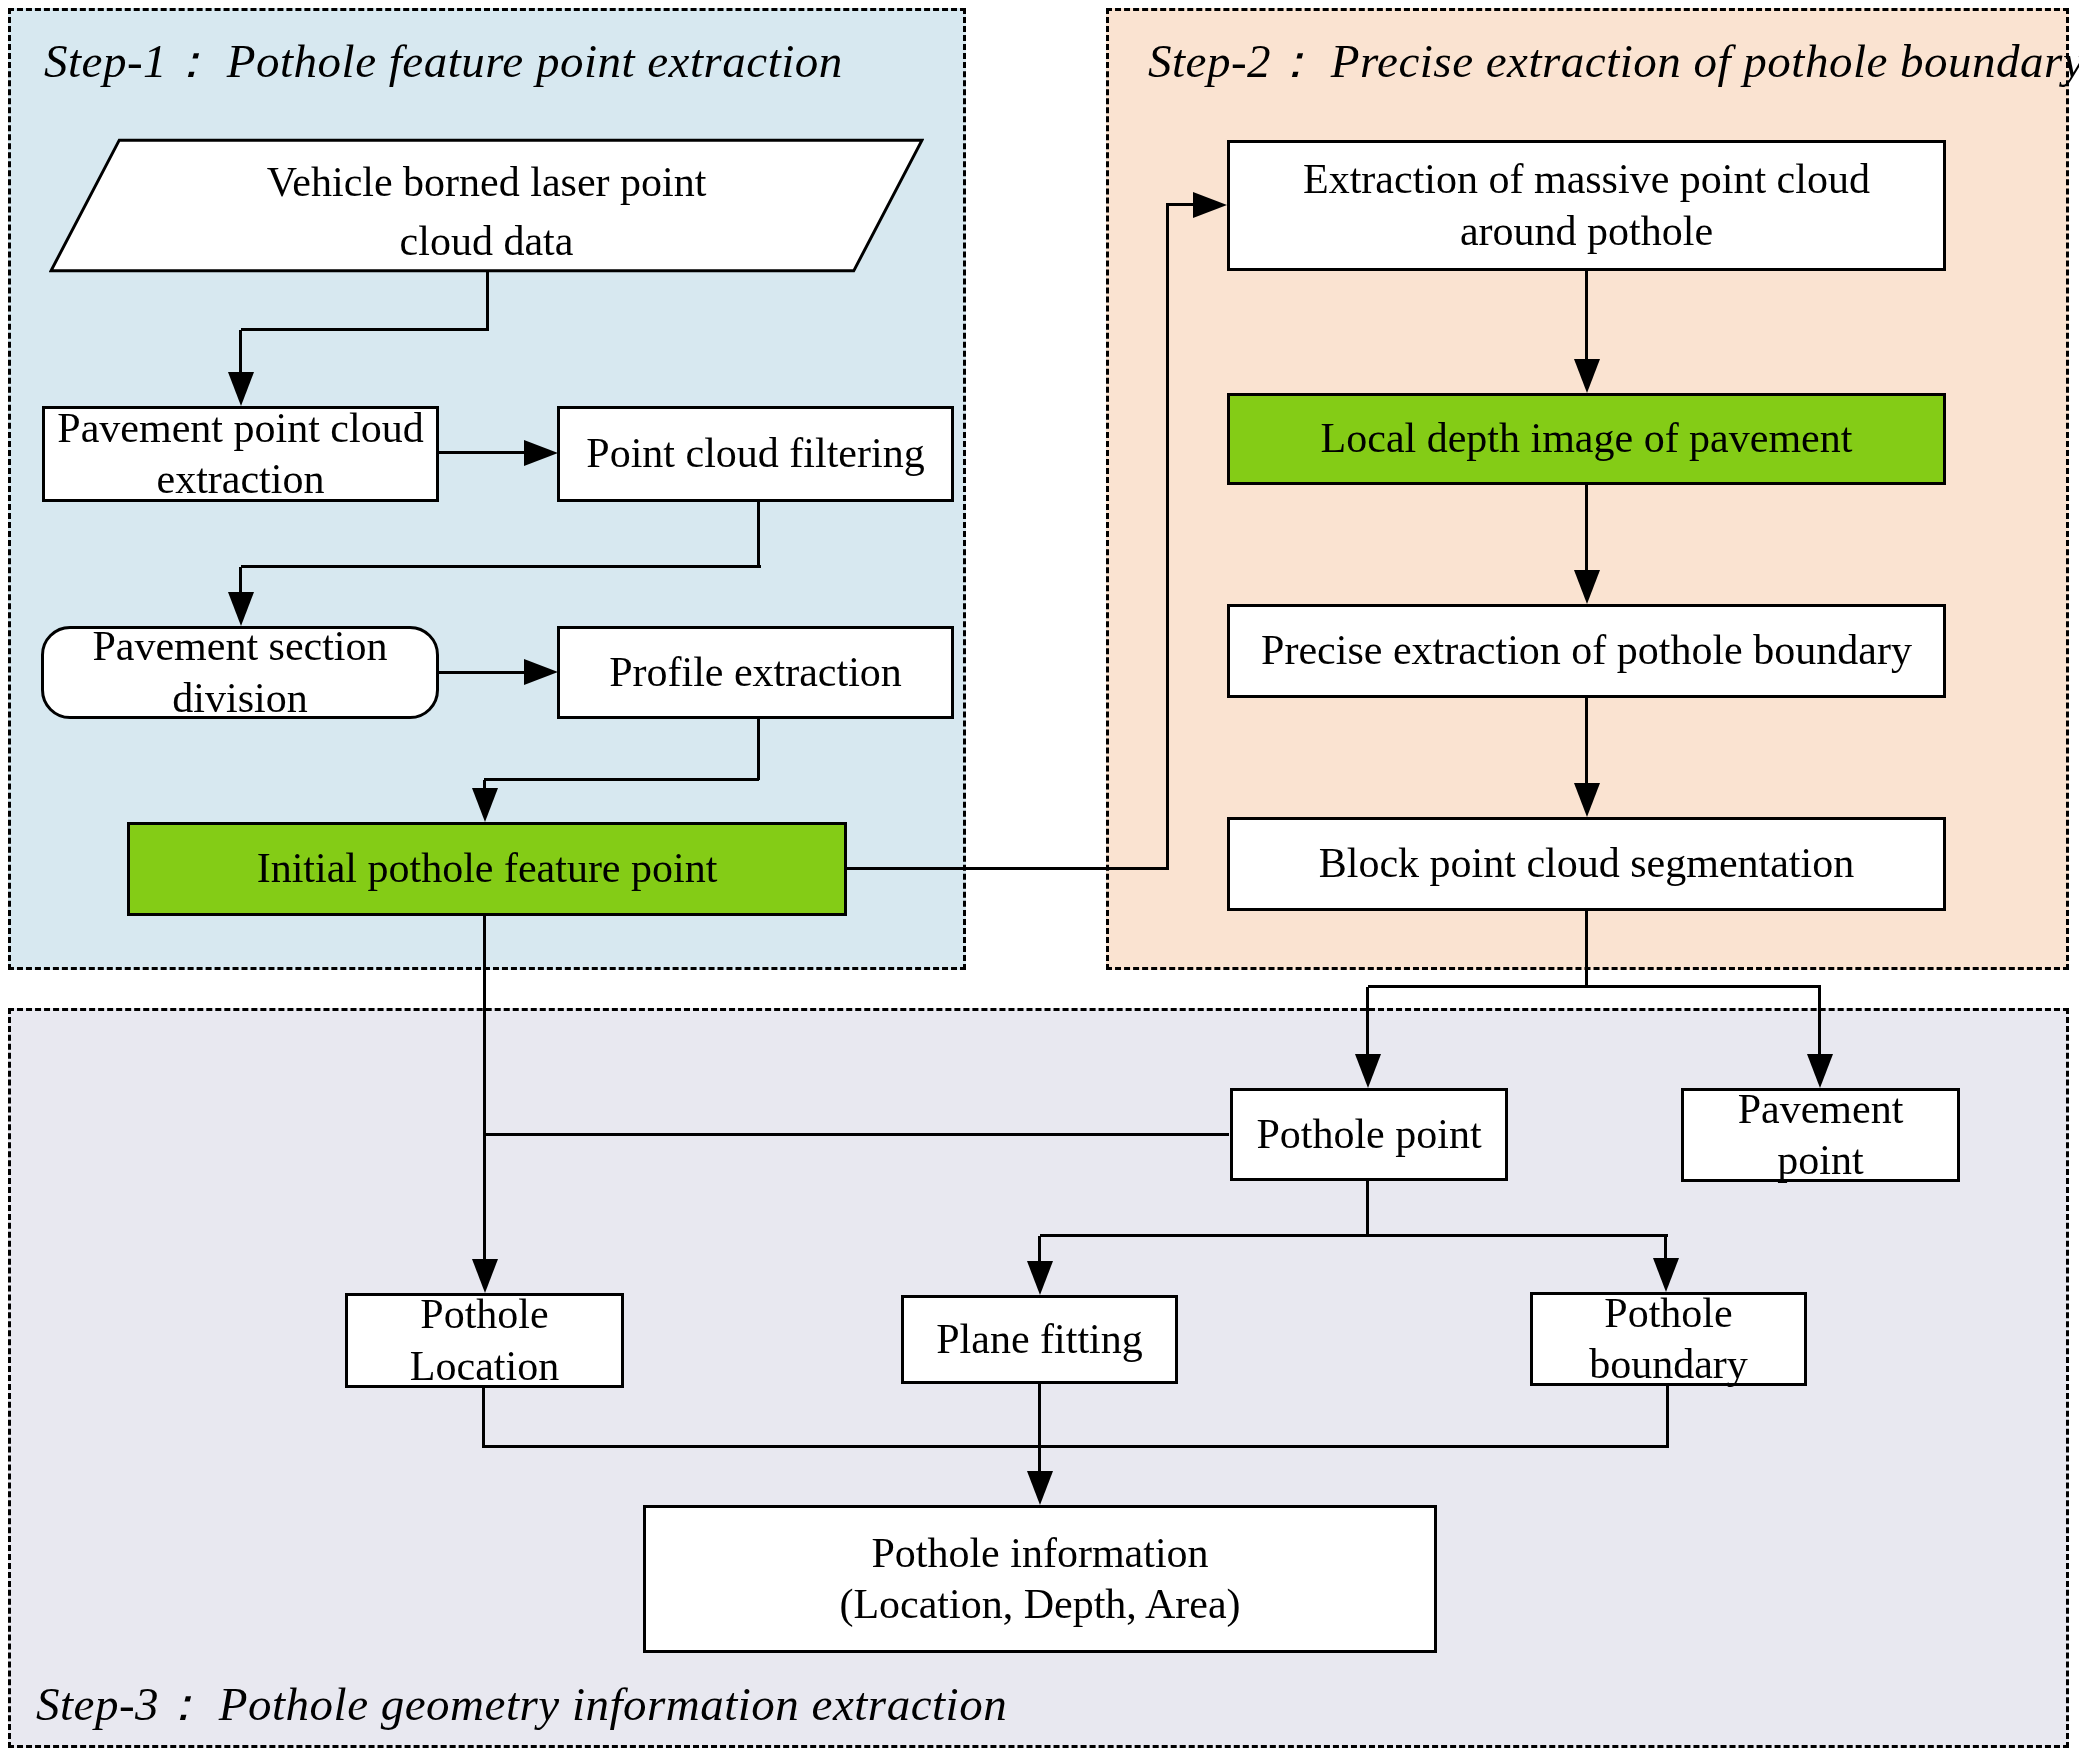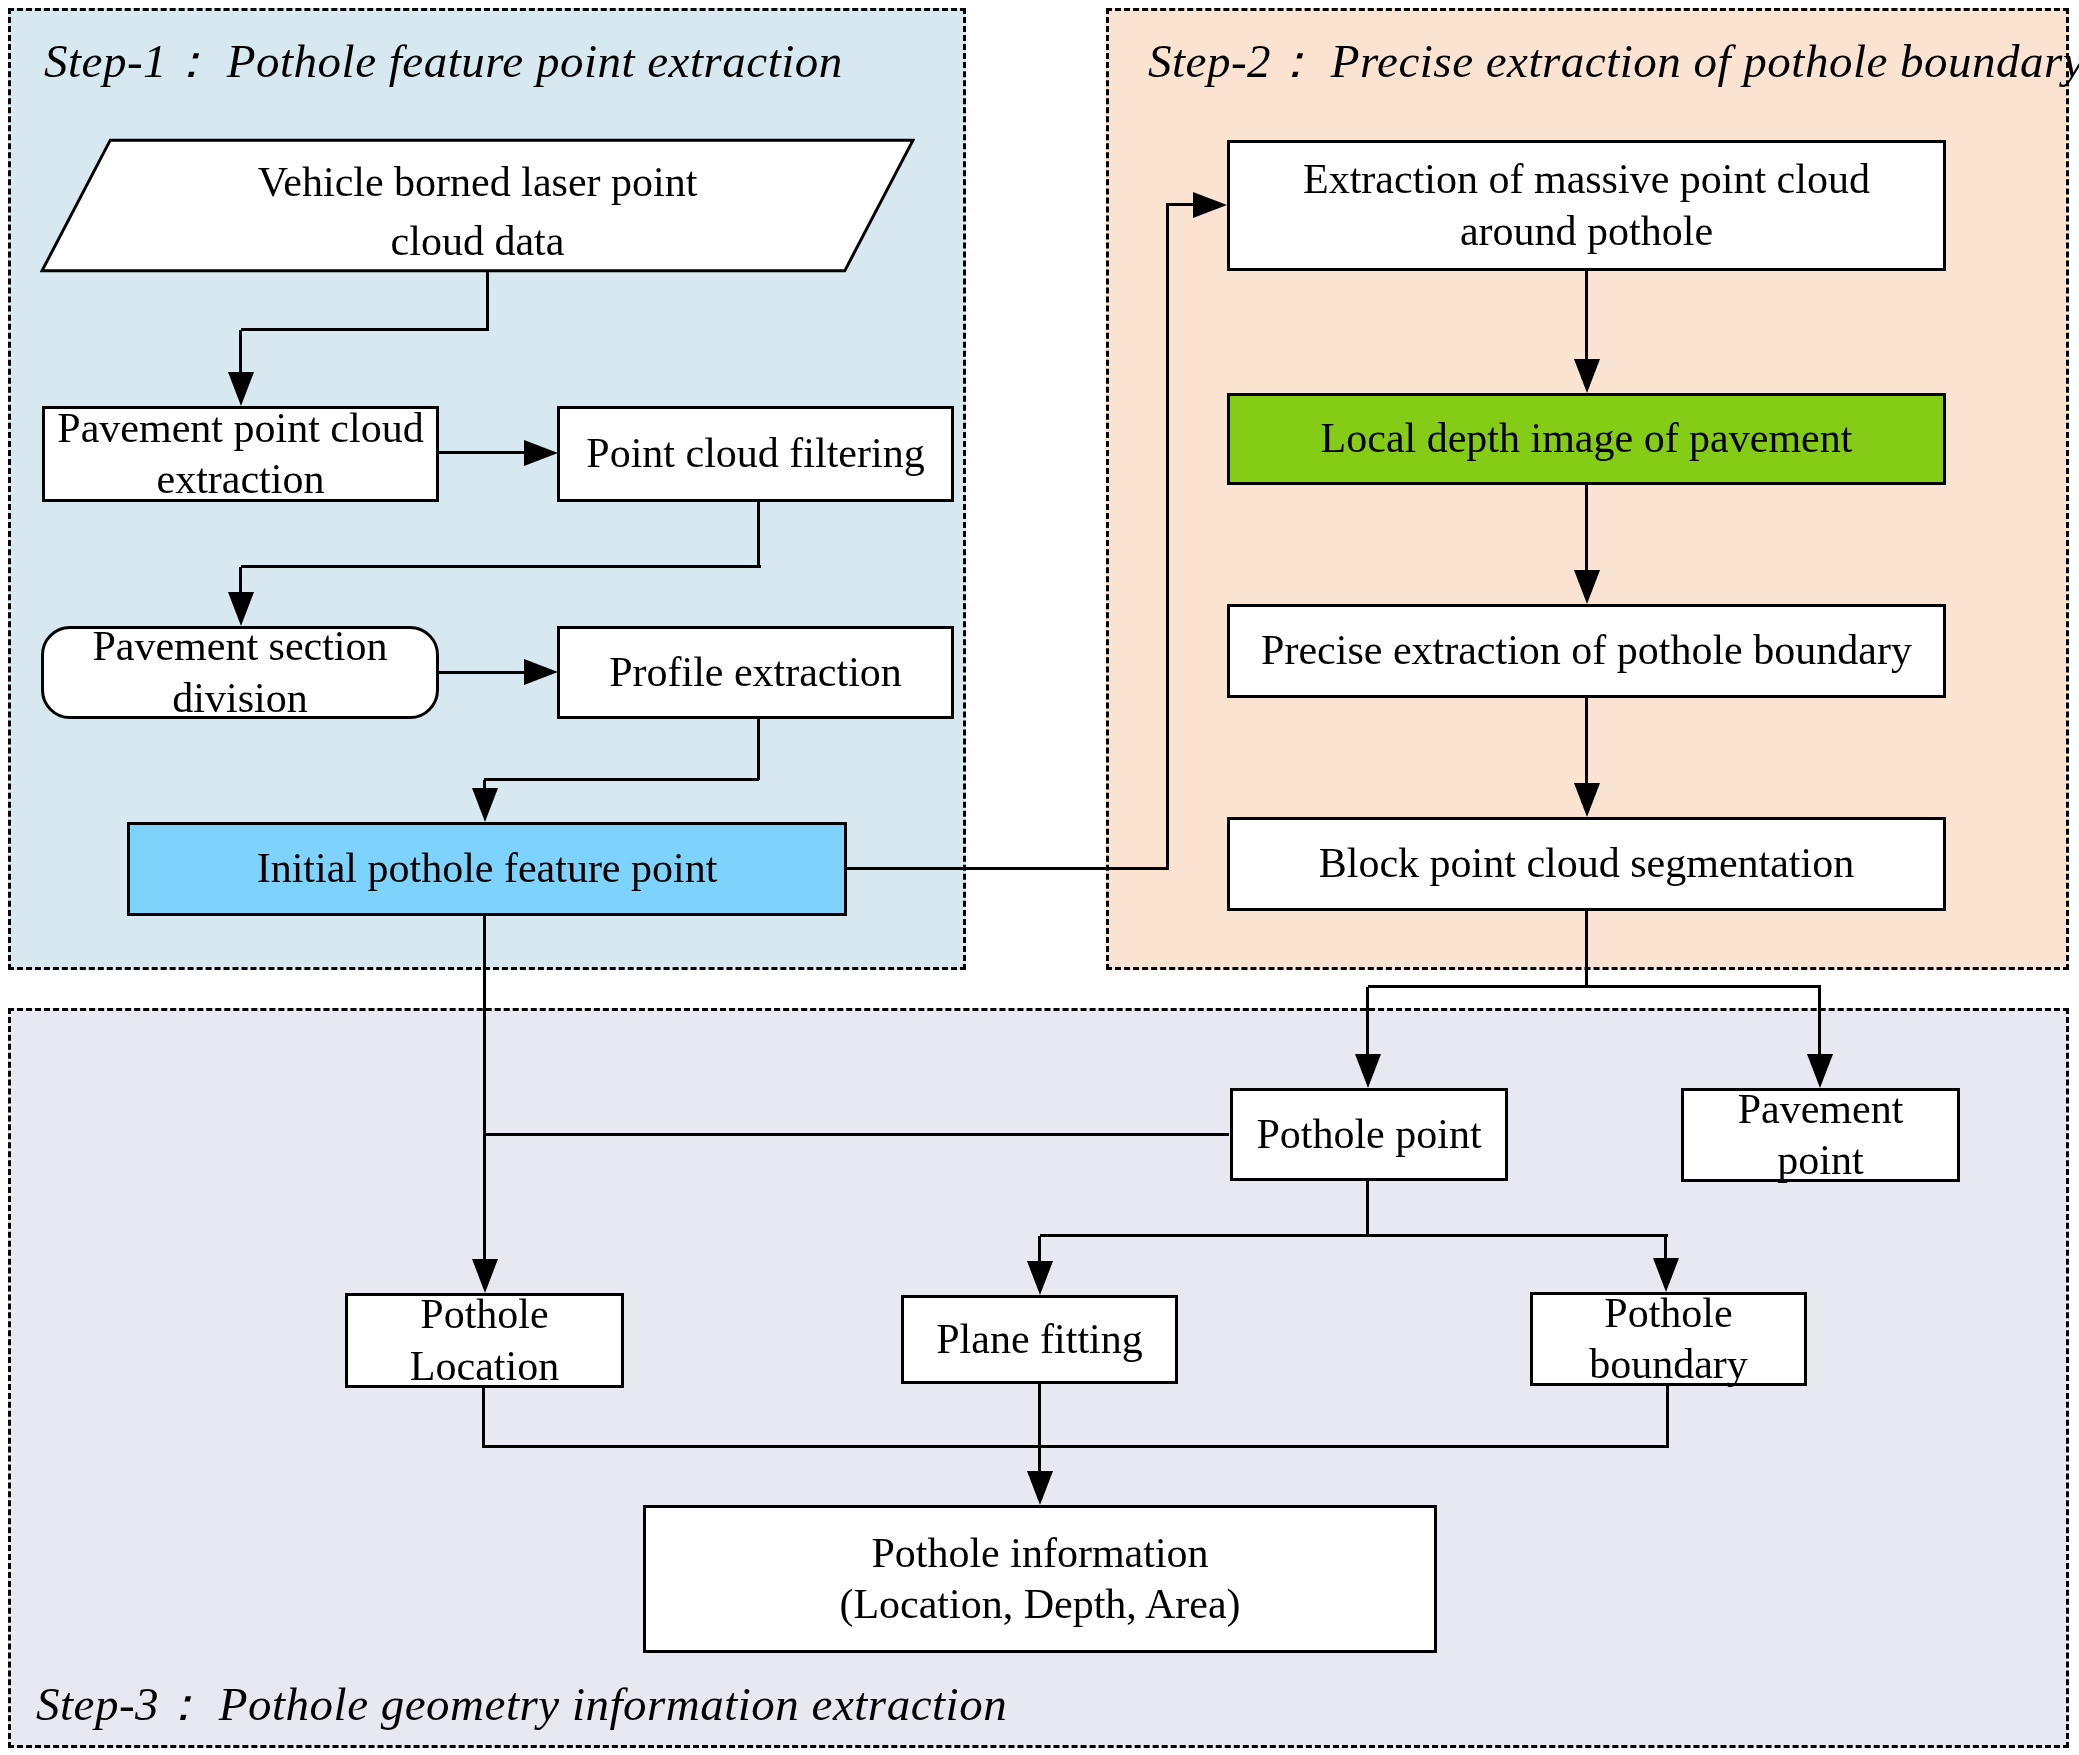--- a/index.html
+++ b/index.html
@@ -66,21 +66,21 @@
 <div id="canvas">
 
   <div class="container" style="left: 8px; top: 8px; width: 958px; height: 962px; background-color: rgb(215, 232, 240);"></div>
   <div class="container" style="left: 1106px; top: 8px; width: 963px; height: 962px; background-color: rgb(250, 227, 209);"></div>
   <div class="container" style="left: 8px; top: 1008px; width: 2061px; height: 740px; background-color: rgb(232, 232, 240);"></div>
 
   <div class="zone-title" style="left:44px;top:30px;">Step-1： Pothole feature point extraction</div>
   <div class="zone-title" style="left:1148px;top:30px;">Step-2： Precise extraction of pothole boundary</div>
   <div class="zone-title" style="left:36px;top:1673px;">Step-3： Pothole geometry information extraction</div>
 
-  <div class="pgram-wrap" style="left:40px;top:138px;width:875px;height:148px;">
+  <div class="pgram-wrap" style="left:49px;top:138px;width:875px;height:148px;">
     <svg width="875" height="135" viewBox="0 0 884 136">
       <polygon points="71,2 882,2 813,134 2,134" fill="#ffffff" stroke="#000000" stroke-width="3"></polygon>
     </svg>
     <div class="pgram-text">
       <div>Vehicle borned laser point</div>
       <div>cloud data</div>
     </div>
   </div>
 
   <div class="node" style="left: 42px; top: 406px; width: 397px; height: 96px; background-color: rgb(255, 255, 255);">
@@ -94,21 +94,21 @@
 
   <div class="node" style="left: 41px; top: 626px; width: 398px; height: 93px; background-color: rgb(255, 255, 255); border-radius: 29px;">
     <div>Pavement section</div>
     <div>division</div>
   </div>
 
   <div class="node" style="left: 557px; top: 626px; width: 397px; height: 93px; background-color: rgb(255, 255, 255);">
     <div>Profile extraction</div>
   </div>
 
-  <div class="node" style="left: 127px; top: 822px; width: 720px; height: 94px; background-color: #7dd3fc;">
+  <div class="node" style="left: 127px; top: 822px; width: 720px; height: 94px; background-color: #84cc16;">
     <div>Initial pothole feature point</div>
   </div>
 
   <div class="node" style="left: 1227px; top: 140px; width: 719px; height: 131px; background-color: rgb(255, 255, 255);">
     <div>Extraction of massive point cloud</div>
     <div>around pothole</div>
   </div>
 
   <div class="node" style="left: 1227px; top: 393px; width: 719px; height: 92px; background-color: #84cc16;">
     <div>Local depth image of pavement</div>

